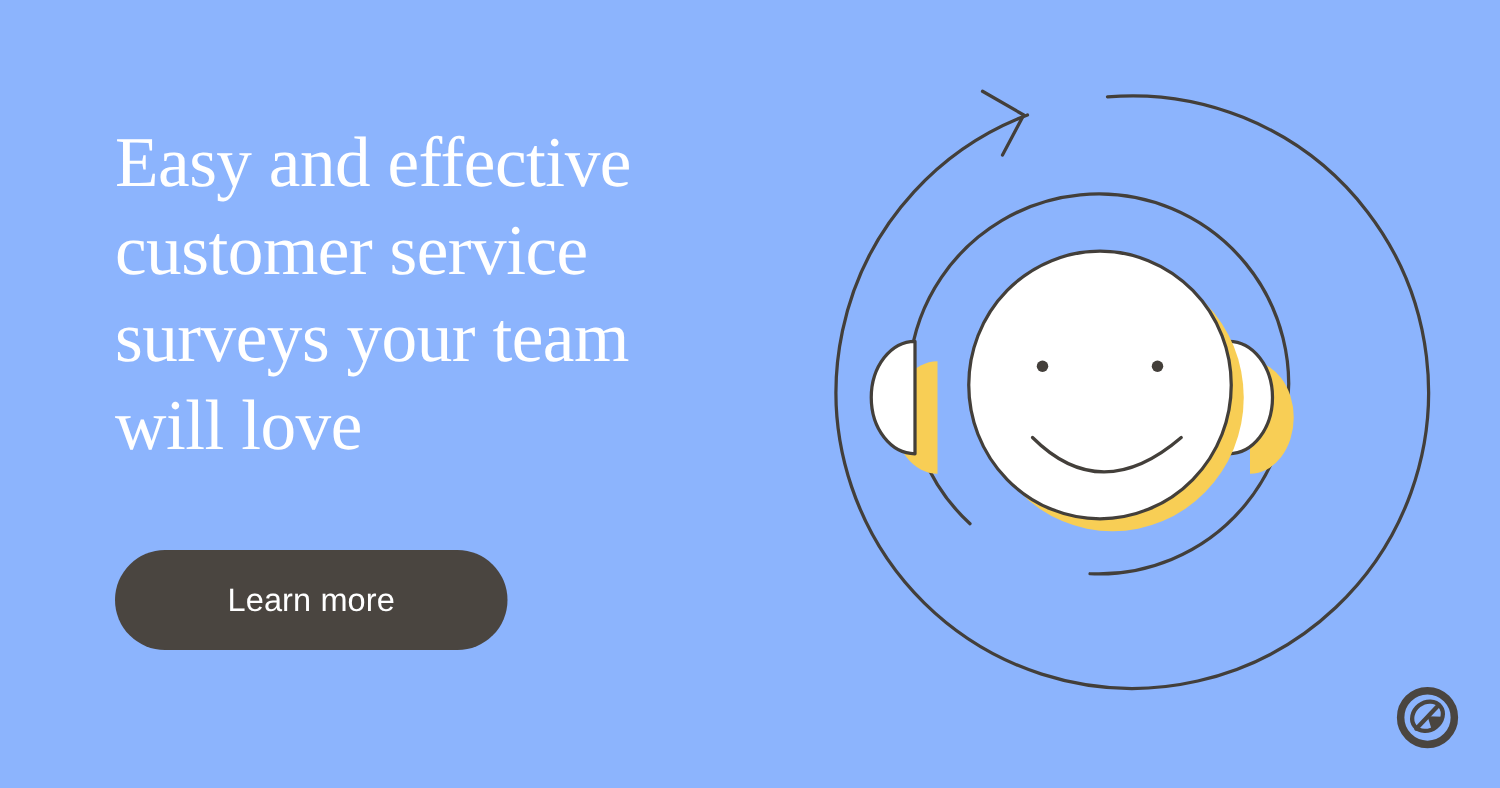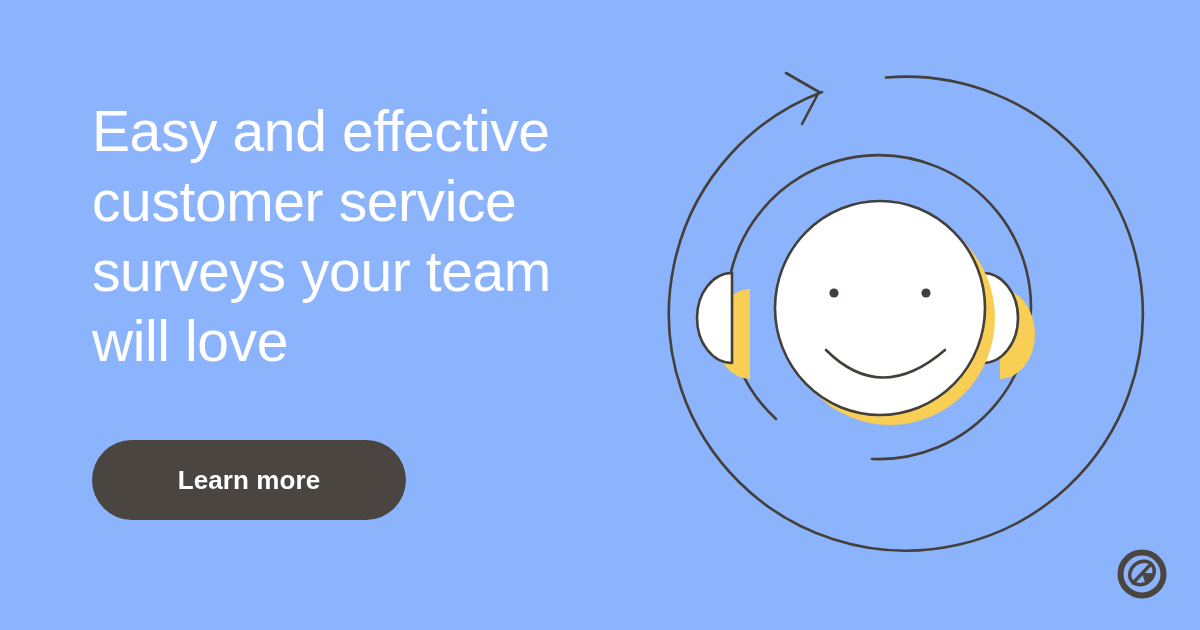--- a/index.html
+++ b/index.html
@@ -27,42 +27,42 @@
   .copy {
     position: absolute;
     left: 92px;
     top: 96px;
     width: 510px;
   }
 
   .headline {
     margin: 0;
     color: #ffffff;
-    font-family: Liberation Sans, sans-serif;
+    font-family: Liberation Serif, serif;
     font-size: 57px;
     line-height: 70px;
     font-weight: 400;
     letter-spacing: -0.4px;
     white-space: pre-line;
   }
 
   
   .cta-button {
     position: absolute;
     left: 92px;
     top: 440px;
     width: 314px;
     height: 80px;
     border: none;
     border-radius: 40px;
     background: #4a4540;
     color: #ffffff;
     font-family: "Liberation Sans", sans-serif;
     font-size: 26px;
-    font-weight: 700;
+    font-weight: 400;
     letter-spacing: 0.1px;
     cursor: pointer;
     padding: 0;
     display: flex;
     align-items: center;
     justify-content: center;
     text-align: right;
   }
 
   

